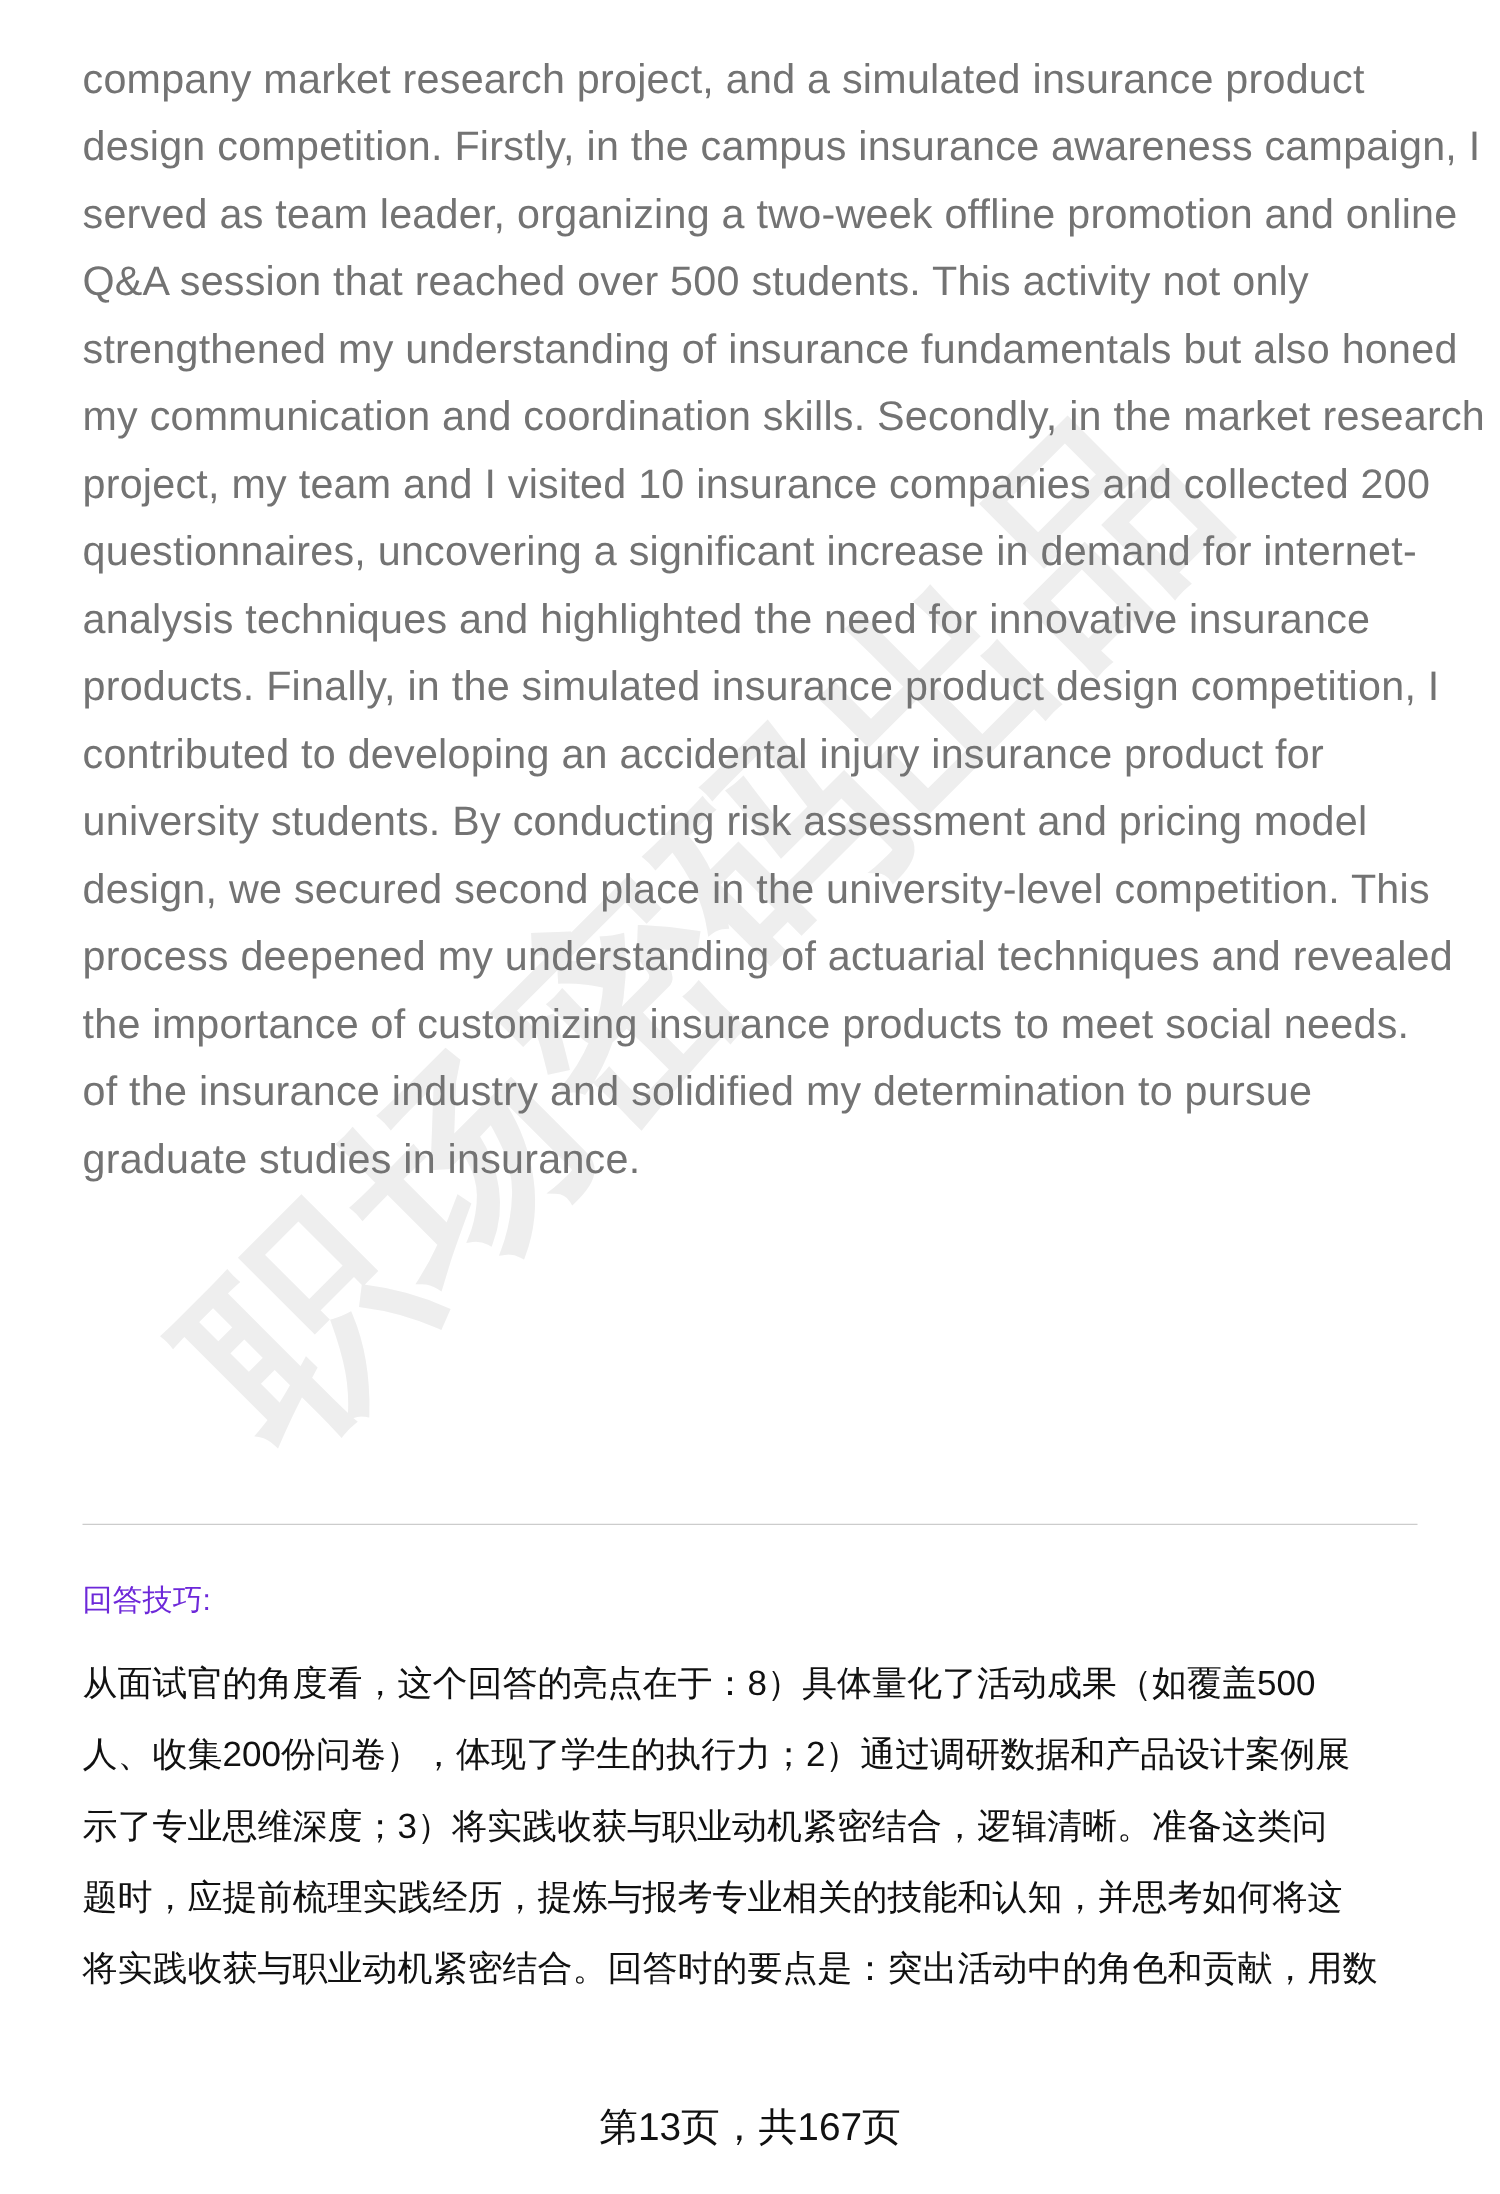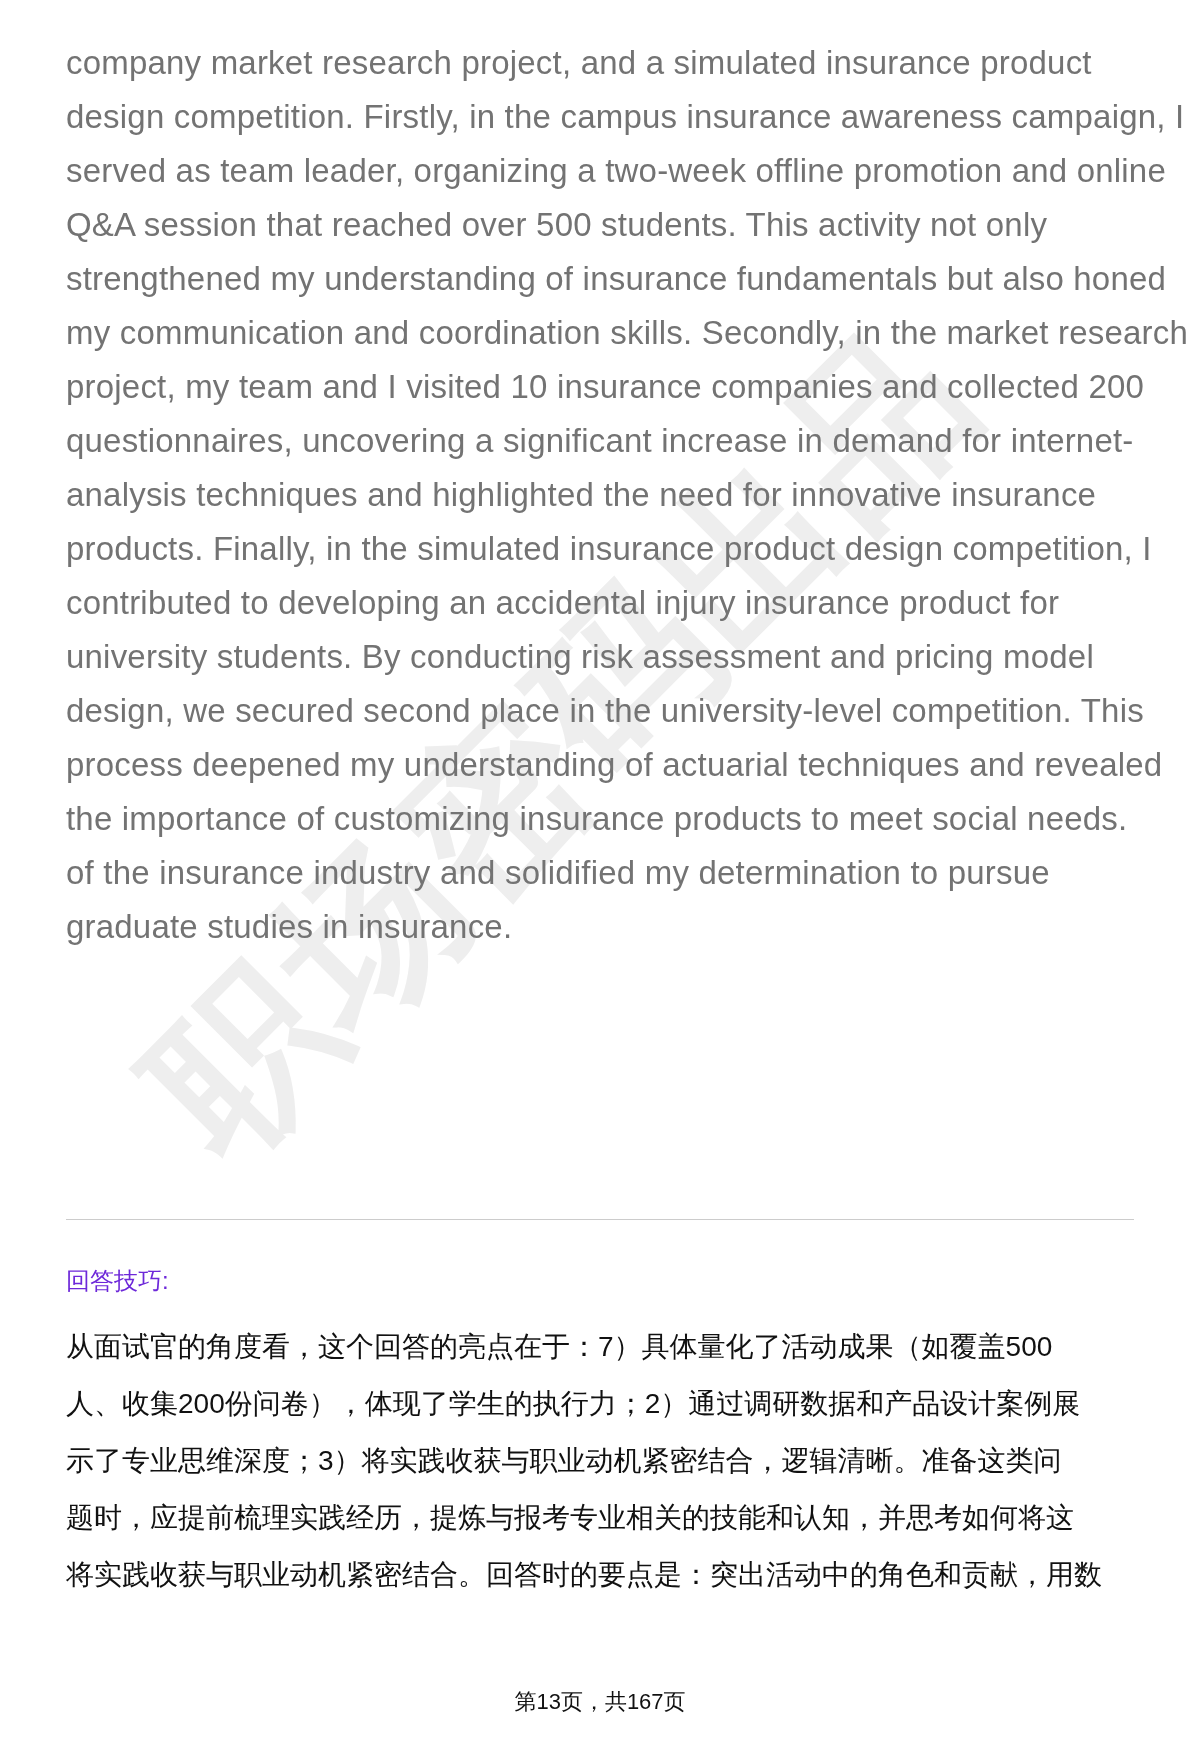--- a/index.html
+++ b/index.html
@@ -71,21 +71,21 @@
     line-height: 57px;
     color: #111111;
     white-space: nowrap;
   }
   .footer {
     position: absolute;
     left: 0;
     top: 1682px;
     width: 1200px;
     text-align: center;
-    font-size: 22px;
+    font-size: 31px;
     line-height: 40px;
     color: #111111;
     z-index: 1;
   }
 </style>
 </head>
 <body>
 
 <div class="page">
 
@@ -109,21 +109,21 @@
       <div class="en-line">the importance of customizing insurance products to meet social needs.</div>
       <div class="en-line">of the insurance industry and solidified my determination to pursue</div>
       <div class="en-line">graduate studies in insurance.</div>
     </div>
 
   <div class="divider"></div>
 
   <div class="tips-heading">回答技巧:</div>
 
   <div class="tips-body">
-      <div class="zh-line">从面试官的角度看，这个回答的亮点在于：7）具体量化了活动成果（如覆盖500</div>
+      <div class="zh-line">从面试官的角度看，这个回答的亮点在于：8）具体量化了活动成果（如覆盖500</div>
       <div class="zh-line">人、收集200份问卷），体现了学生的执行力；2）通过调研数据和产品设计案例展</div>
       <div class="zh-line">示了专业思维深度；3）将实践收获与职业动机紧密结合，逻辑清晰。准备这类问</div>
       <div class="zh-line">题时，应提前梳理实践经历，提炼与报考专业相关的技能和认知，并思考如何将这</div>
       <div class="zh-line">将实践收获与职业动机紧密结合。回答时的要点是：突出活动中的角色和贡献，用数</div>
     </div>
 
   <div class="footer">第13页，共167页</div>
 
 </div>
 

